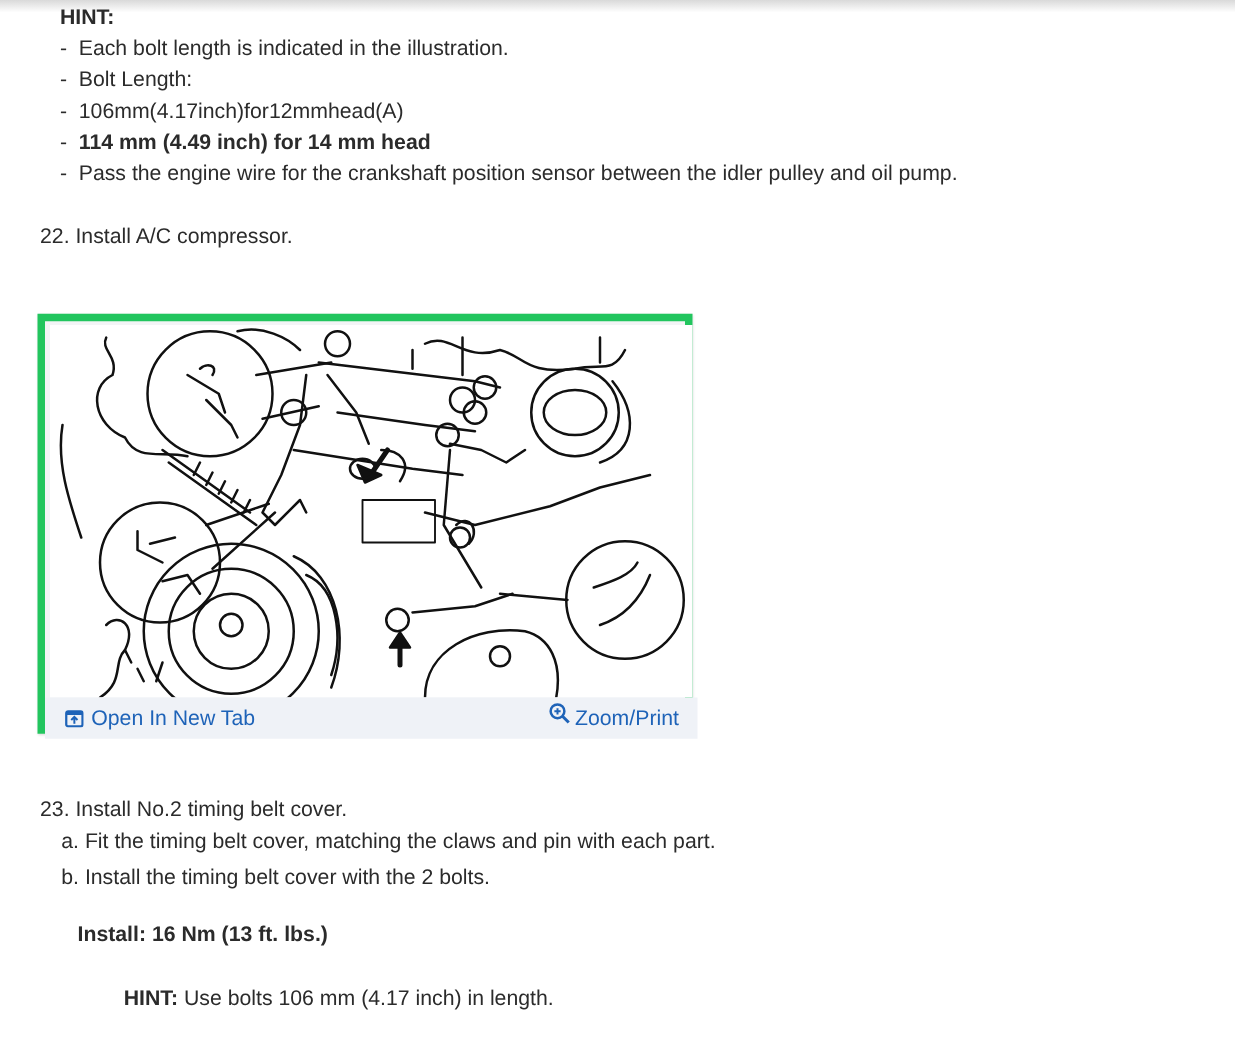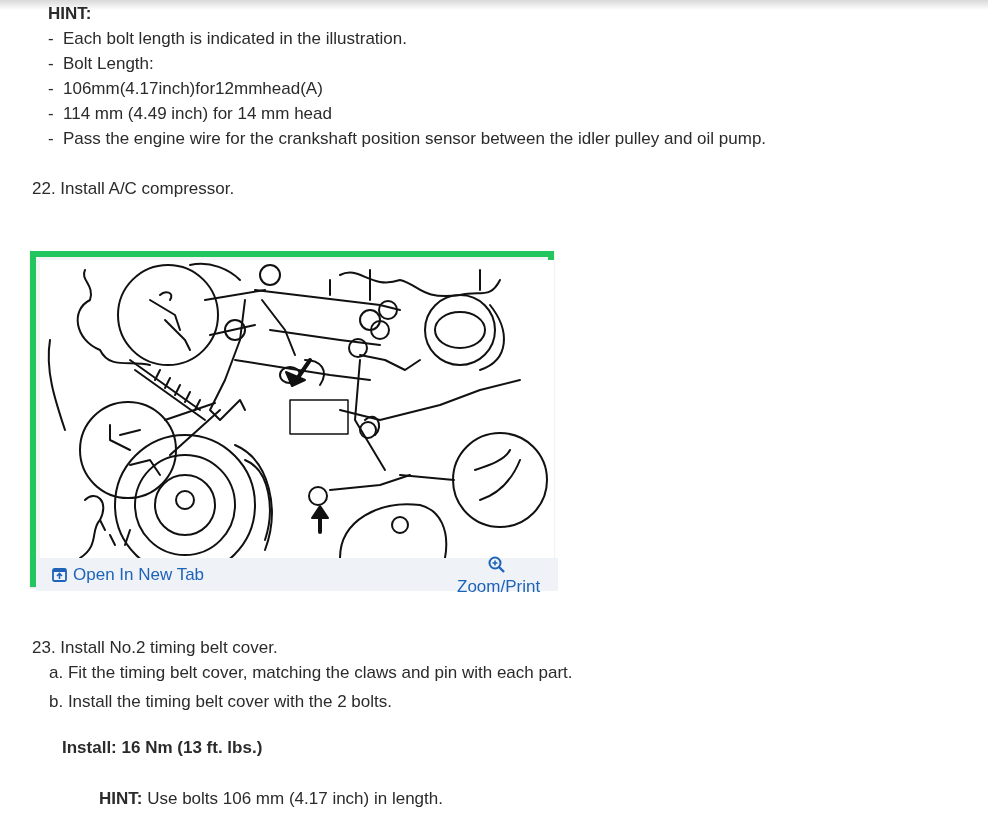--- a/index.html
+++ b/index.html
@@ -43,21 +43,21 @@
 <div class="t" style="left:48px; top:28px;">-</div>
 <div class="t" style="left:63px; top:28px;">Each bolt length is indicated in the illustration.</div>
 
 <div class="t" style="left:48px; top:53px;">-</div>
 <div class="t" style="left:63px; top:53px;">Bolt Length:</div>
 
 <div class="t" style="left:48px; top:78px;">-</div>
 <div class="t" style="left:63px; top:78px;">106mm(4.17inch)for12mmhead(A)</div>
 
 <div class="t" style="left:48px; top:103px;">-</div>
-<div class="t" style="left:63px; top:103px;">114 mm (4.49 inch) for 14 mm head</div>
+<div class="t" style="left:63px; top:103px;font-weight:bold;">114 mm (4.49 inch) for 14 mm head</div>
 
 <div class="t" style="left:48px; top:128px;">-</div>
 <div class="t" style="left:63px; top:128px;">Pass the engine wire for the crankshaft position sensor between the idler pulley and oil pump.</div>
 
 <div class="t" style="left:32px; top:178px;">22. Install A/C compressor.</div>
 
 <div class="figure">
   <div class="figimg">
     <svg width="514" height="298" viewBox="0 0 514 298" fill="none" stroke="#111" stroke-width="2" stroke-linecap="round" stroke-linejoin="round">
 
@@ -136,21 +136,21 @@
   </div>
   <div class="figbar">
     <div class="link" style="left:16px;">
       <svg width="15" height="14" viewBox="0 0 15 14">
         <rect x="1" y="1" width="13" height="12" rx="1.5" fill="none" stroke="#1e63b8" stroke-width="1.8"></rect>
         <rect x="1" y="1" width="13" height="3" fill="#1e63b8"></rect>
         <path d="M7.5 11 L7.5 6 M5 8 L7.5 5.5 L10 8" stroke="#1e63b8" stroke-width="1.6" fill="none"></path>
       </svg>
       <span>Open In New Tab</span>
     </div>
-    <div class="link" style="left:421px; top:4px;flex-direction:column;">
+    <div class="link" style="left:403px; top:4px;">
       <svg width="18" height="18" viewBox="0 0 18 18" style="margin-right:3px; margin-top:-6px;">
         <circle cx="7" cy="7" r="5.5" fill="none" stroke="#1e63b8" stroke-width="2"></circle>
         <path d="M11 11 L16 16" stroke="#1e63b8" stroke-width="2.4"></path>
         <path d="M7 4.5 L7 9.5 M4.5 7 L9.5 7" stroke="#1e63b8" stroke-width="1.6"></path>
       </svg>
       <span style="margin-top:3px;">Zoom/Print</span>
     </div>
   </div>
 </div>
 

